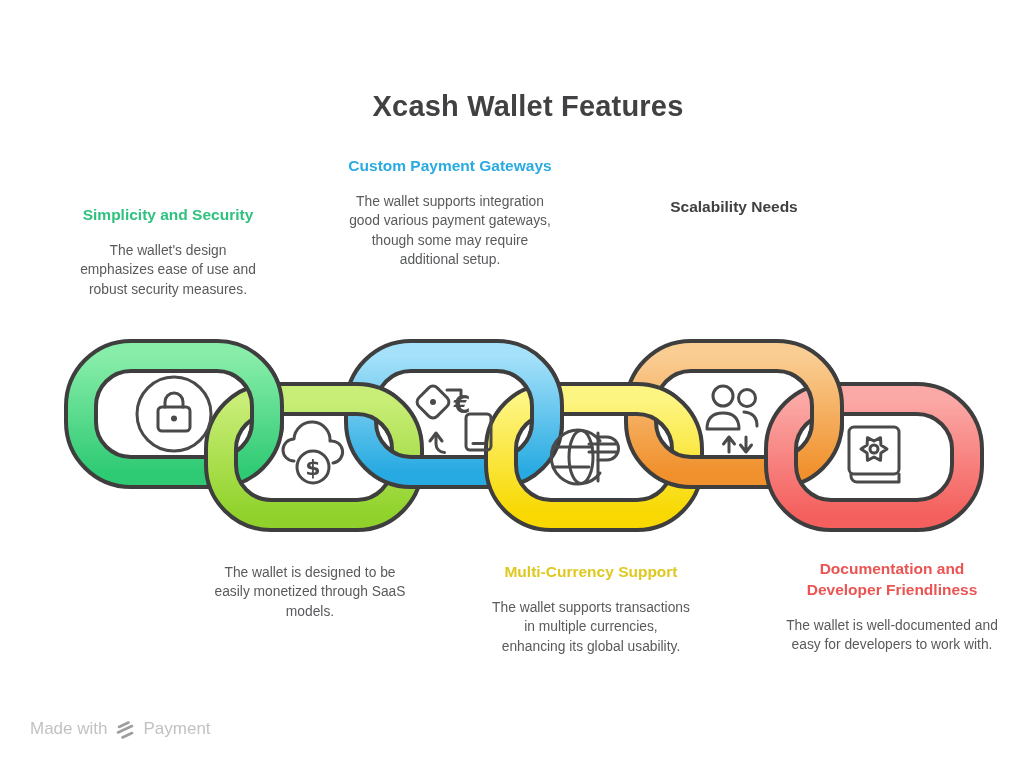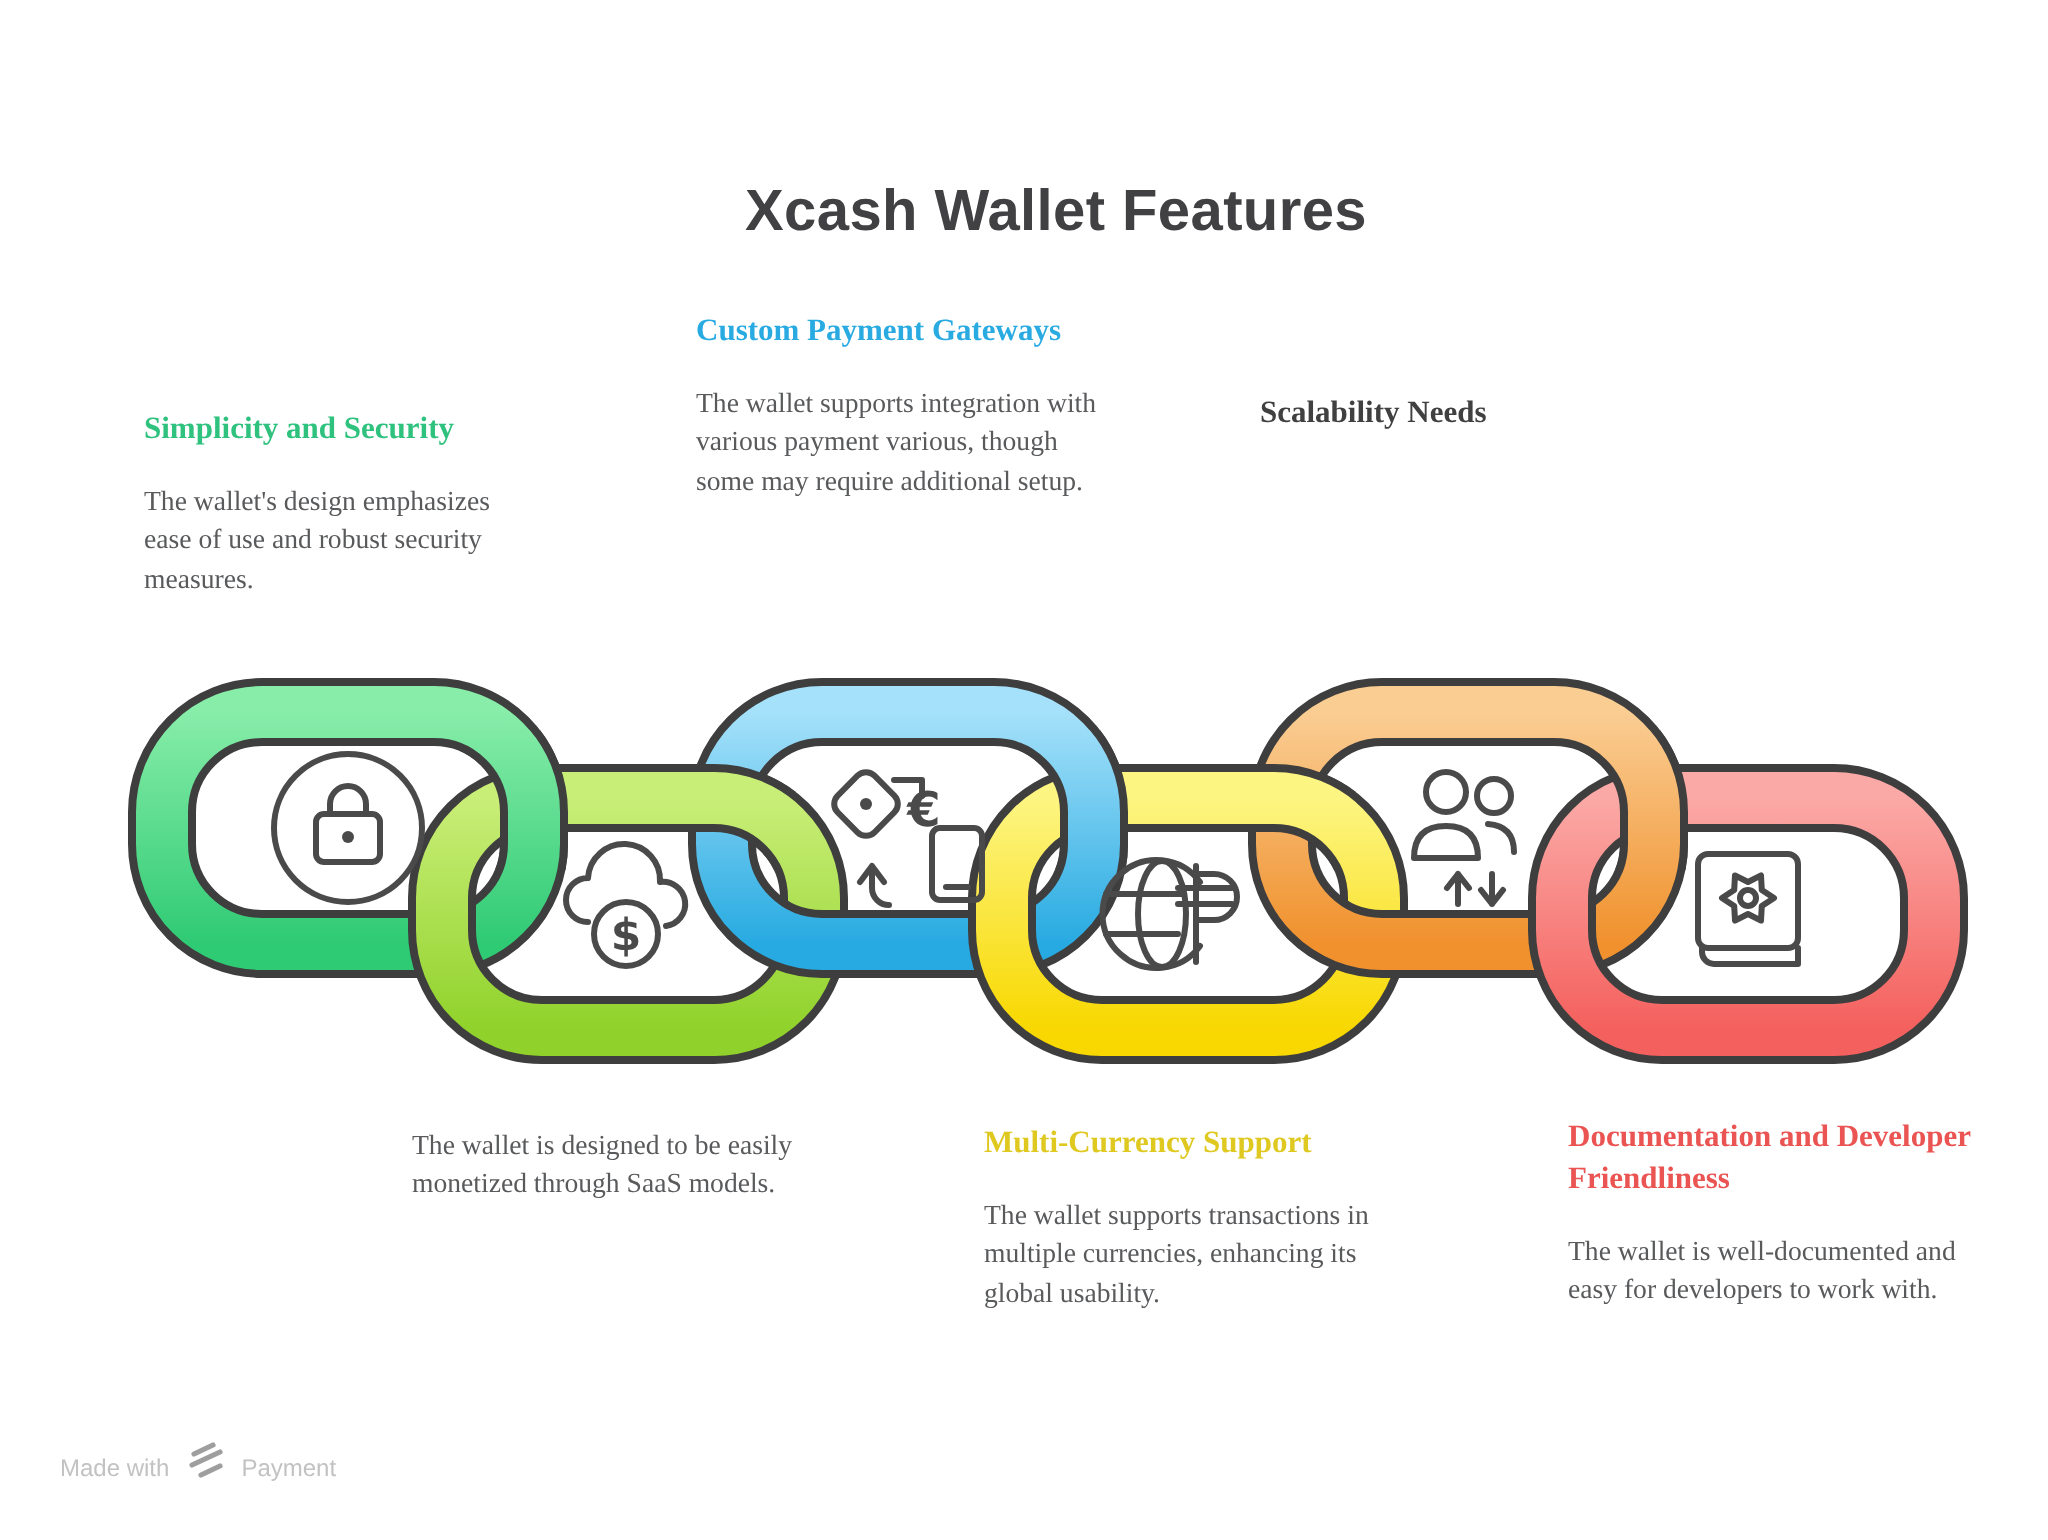--- a/index.html
+++ b/index.html
@@ -4,56 +4,56 @@
 <style>
   html,body{margin:0;padding:0;background:#ffffff;}
   .page{
     position:relative;width:1024px;height:770px;background:#ffffff;overflow:hidden;
     font-family:"Liberation Sans","DejaVu Sans",sans-serif;
   }
   .page-title{
     position:absolute;left:0;top:74px;width:1024px;margin:16px;
     text-align:center;font-size:29px;font-weight:700;color:#414042;letter-spacing:.2px;
   }
-  .feature-block{position:absolute;text-align:left;font-family:Liberation Serif, serif;}
+  .feature-block{position:absolute;text-align:center;}
   .fh{font-size:15.5px;font-weight:700;line-height:1.35;margin:0 0 15px 0;}
   .fd{font-size:13.8px;line-height:1.4;color:#595A5C;margin:0;}
   .c-green{color:#2EC27E}
   .c-lime{color:#8DC63F}
   .c-blue{color:#29ABE2}
   .c-yellow{color:#DFC920}
   .c-orange{color:#404040}
   .c-red{color:#EA5452}
   .fb-simplicity{left:72px;top:176px;width:192px;margin-top:29px;}
   .fb-custom{left:348px;top:156px;width:204px;}
   .fb-scalability{left:630px;top:197px;width:208px;}
   .fb-saas{left:206px;top:563px;width:208px;}
   .fb-multi{left:492px;top:562px;width:198px;}
   .fb-doc{left:764px;top:559px;width:216px;margin-left:20px;}
   .chain-svg{position:absolute;left:0;top:0;}
   .footer{
-    position:absolute;left:30px;top:719px;display:flex;align-items:flex-end;gap:7px;
-    font-size:12px;color:#C2C2C2;
+    position:absolute;left:30px;top:719px;display:flex;align-items:flex-start;gap:7px;
+    font-size:17px;color:#C2C2C2;
   }
   .footer svg{display:block;}
 </style>
 </head>
 <body>
 
 <div class="page">
 
   <h1 class="page-title">Xcash Wallet Features</h1>
 
   <div class="feature-block fb-simplicity">
     <p class="fh c-green">Simplicity and Security</p>
     <p class="fd">The wallet's design emphasizes ease of use and robust security measures.</p>
   </div>
   <div class="feature-block fb-custom">
     <p class="fh c-blue">Custom Payment Gateways</p>
-    <p class="fd">The wallet supports integration with various payment various, though some may require additional setup.</p>
+    <p class="fd">The wallet supports integration good various payment gateways, though some may require additional setup.</p>
   </div>
   <div class="feature-block fb-scalability">
     <p class="fh c-orange">Scalability Needs</p>
   </div>
 
   <div class="feature-block fb-saas">
     <p class="fd">The wallet is designed to be easily monetized through SaaS models.</p>
   </div>
   <div class="feature-block fb-multi">
     <p class="fh c-yellow">Multi-Currency Support</p>

